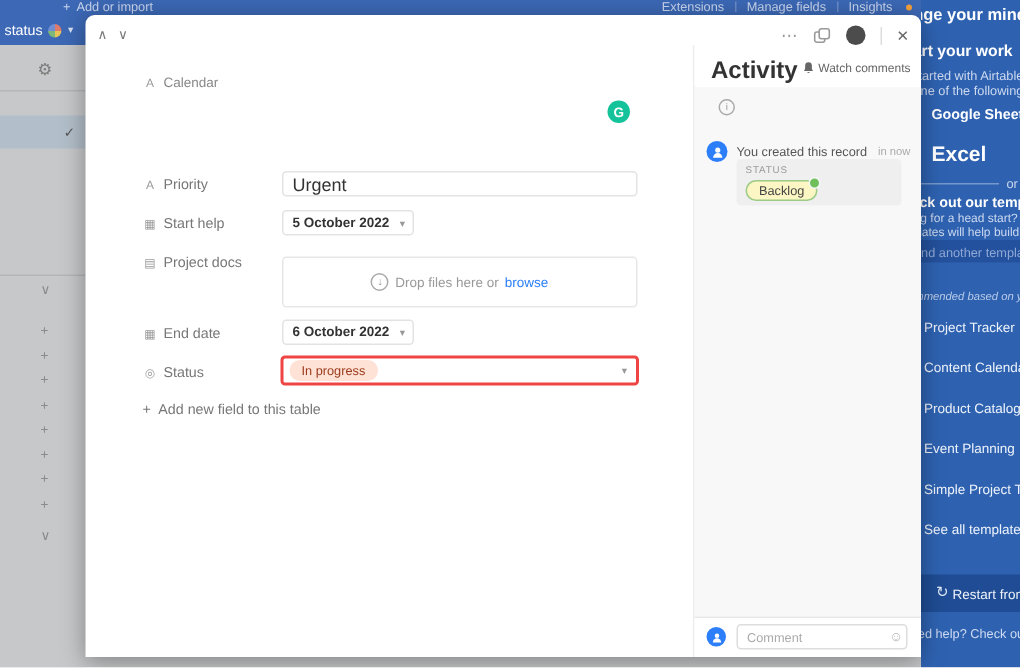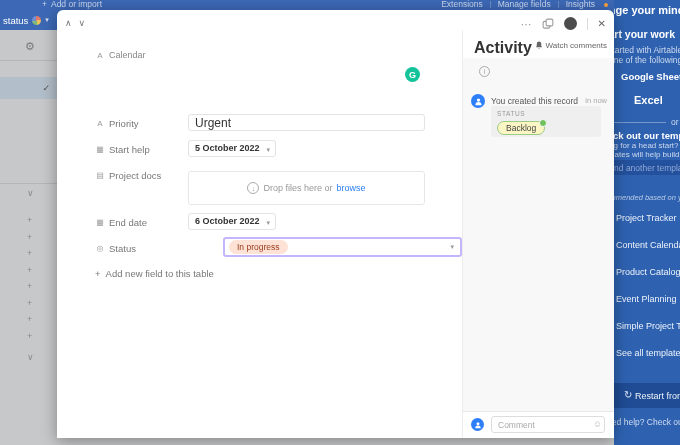--- a/index.html
+++ b/index.html
@@ -57,22 +57,22 @@
           border-radius:3px;font-size:9px;font-weight:bold;color:#333;line-height:15px;
           padding-left:6px;box-sizing:border-box;background:#fff;}
   .f-date .caret{position:absolute;right:5px;top:1px;font-size:7px;color:#999;font-weight:normal;}
   .dropzone{position:absolute;left:131px;top:161px;width:237px;height:34px;border:1px solid #e7e7e7;
             border-radius:3px;display:flex;align-items:center;justify-content:center;gap:4px;
             font-size:9px;color:#999;box-sizing:border-box;}
   .drop-ico{width:10px;height:10px;border:1px solid #aaa;border-radius:50%;font-size:7px;
             display:flex;align-items:center;justify-content:center;color:#999;}
   .browse{color:#2d7ff9;}
   .status-sel{position:absolute;left:130px;top:227px;width:239px;height:20px;
-              border:2px solid #c4b5fd;border-radius:3px;display:flex;align-items:center;
-              padding-left:4px;box-sizing:border-box;background:#fff;margin-left:36px;}
+              border:2px solid #ef4444;border-radius:3px;display:flex;align-items:center;
+              padding-left:4px;box-sizing:border-box;background:#fff;}
   .pill-progress{background:#fee2d5;color:#9a3a1c;font-size:8.5px;padding:2px 8px;border-radius:9px;}
   .status-sel .caret{position:absolute;right:6px;font-size:7px;color:#999;}
   .add-field{position:absolute;left:38px;top:258px;font-size:9.5px;color:#777;display:flex;gap:5px;}
 
   
   .act-panel{position:absolute;left:405px;top:20px;width:152px;height:408px;
              border-left:1px solid #ececec;box-sizing:border-box;}
   .act-header{position:absolute;left:0;top:0;right:0;height:28px;border-bottom:1px solid #ececec;background:#fff;}
   .act-title{position:absolute;left:11px;top:9px;font-size:16px;font-weight:bold;color:#333;text-align:right;}
   .watch{position:absolute;right:7px;top:11px;display:flex;align-items:center;gap:3px;
@@ -107,21 +107,21 @@
 
   
   .onboard{position:absolute;left:614px;top:0;width:66px;height:445px;background:#2e62b1;
            overflow:hidden;color:#fff;}
   .ob{position:absolute;white-space:nowrap;}
   .ob-heading{top:4px;left:-26px;font-size:11px;font-weight:bold;}
   .ob-sub{top:28px;left:-16px;font-size:10.5px;font-weight:bold;}
   .ob-b1{top:45px;left:-22px;font-size:8.5px;color:#ccd9ef;}
   .ob-b2{top:55px;left:-5px;font-size:8.5px;color:#ccd9ef;}
   .ob-gs{top:71px;left:7px;font-size:9.5px;font-weight:bold;}
-  .ob-xl{top:94px;left:20px;font-size:11px;font-weight:bold;}
+  .ob-xl{top:94px;left:7px;font-size:14px;font-weight:bold;}
   .ob-orline{top:122px;left:0;width:52px;border-top:1px solid rgba(255,255,255,.35);}
   .ob-or{top:117px;left:57px;font-size:8.5px;color:#ccd9ef;}
   .ob-th{top:130px;left:-19px;font-size:9.5px;font-weight:bold;}
   .ob-tb1{top:141px;left:-24px;font-size:8px;color:#ccd9ef;}
   .ob-tb2{top:150px;left:-19px;font-size:8px;color:#ccd9ef;}
   .ob-search{top:160px;left:-4px;width:80px;height:15px;background:#24519d;border-radius:2px;
              overflow:hidden;}
   .ob-search span{position:absolute;left:-3px;top:3px;font-size:8.5px;color:#8fa9d6;white-space:nowrap;}
   .ob-rec{top:193px;left:-22px;font-size:7.5px;font-style:italic;color:#b9cbe8;}
   .ob-link{left:2px;font-size:9px;color:#eef3fb;text-align:right;}

